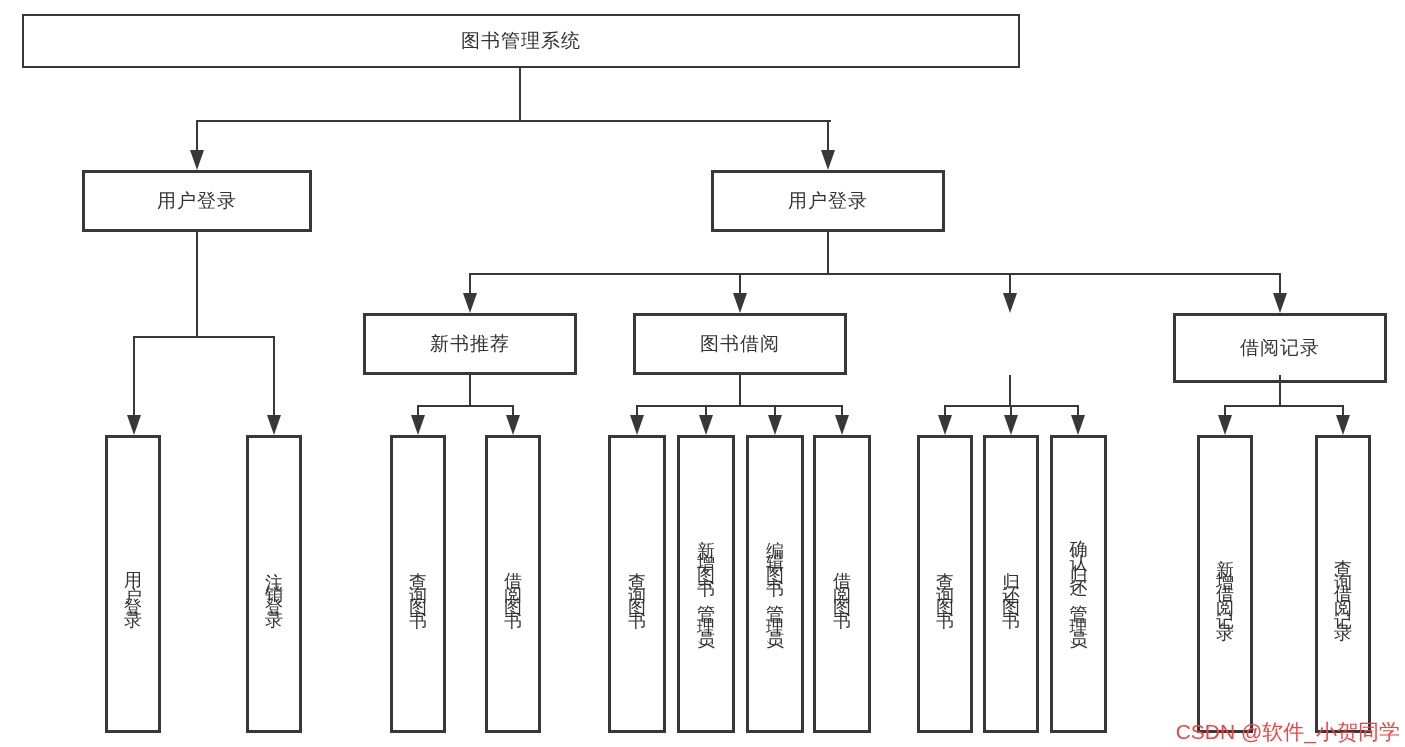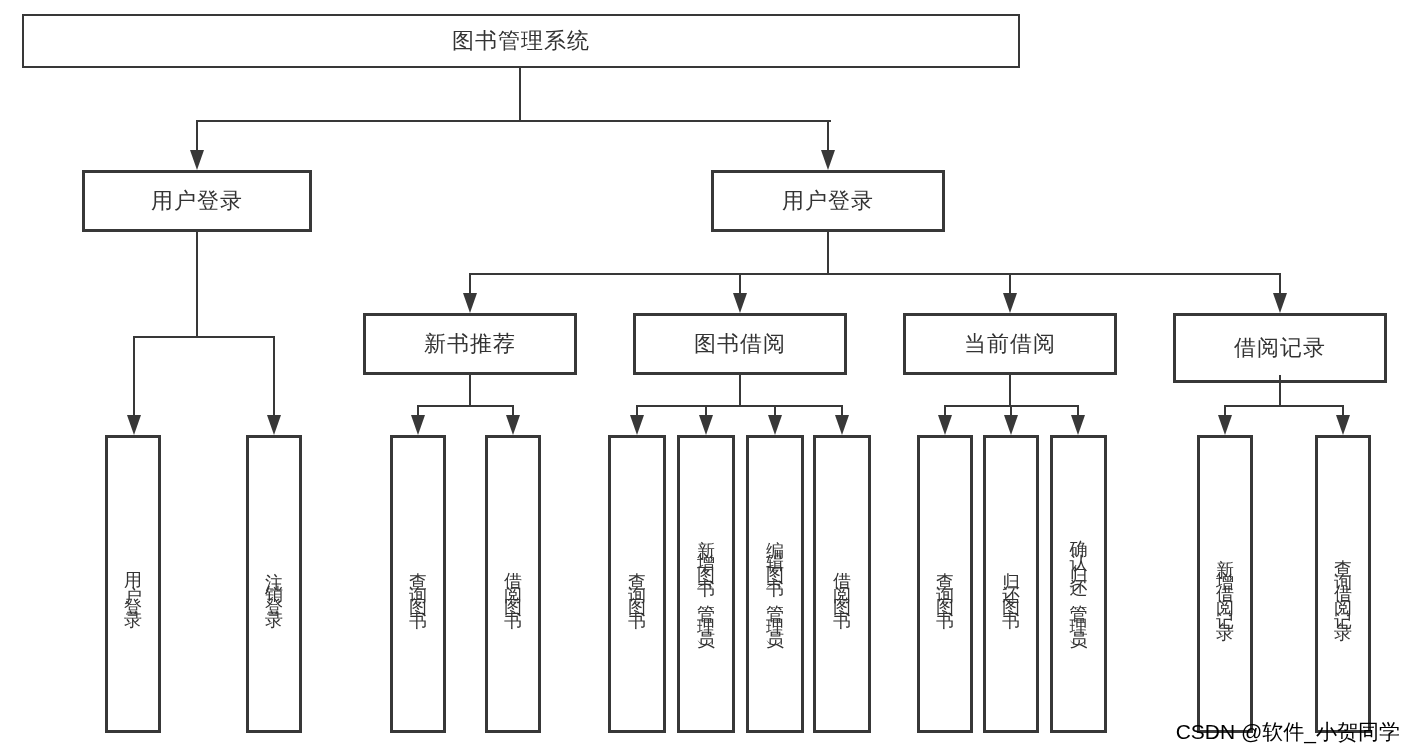--- a/index.html
+++ b/index.html
@@ -15,21 +15,21 @@
   .box {
     position: absolute;
     box-sizing: border-box;
     background: #ffffff;
     border: 3px solid #383838;
     display: flex;
     align-items: center;
     justify-content: center;
   }
   .box.h span {
-    font-size: 22px;
+    font-size: 19px;
     letter-spacing: 1px;
     white-space: nowrap;
   }
   .box.root { border-width: 2px; }
   .vtext {
     writing-mode: vertical-rl;
     text-orientation: mixed;
     font-size: 18px;
     letter-spacing: 0.72em;
     line-height: 1;
@@ -50,21 +50,21 @@
     height: 0;
     border-left: 7px solid transparent;
     border-right: 7px solid transparent;
     border-top: 20px solid #383838;
   }
   .watermark {
     position: absolute;
     right: 5px;
     bottom: 1px;
     font-size: 21px;
-    color: #000000;
+    color: #ef4444;
     z-index: 5;
     white-space: nowrap;
   }
 </style>
 </head>
 <body>
 
 <div class="stage">
 
   <div class="box h root" style="left:22px;top:14px;width:998px;height:54px">
@@ -101,23 +101,20 @@
   <div class="vline" style="left:1009px;top:273px;height:20px"></div>
   <div class="arrow" style="left:1003px;top:293px"></div>
   <div class="vline" style="left:1279px;top:273px;height:20px"></div>
   <div class="arrow" style="left:1273px;top:293px"></div>
 
   <div class="box h" style="left:633px;top:313px;width:214px;height:62px">
     <span>图书借阅</span>
   </div>
   <div class="box h" style="left:363px;top:313px;width:214px;height:62px">
     <span>新书推荐</span>
-  </div>
-  <div class="box h" style="left:903px;top:313px;width:214px;height:62px">
-    <span>当前借阅</span>
   </div>
   <div class="box h" style="left:1173px;top:313px;width:214px;height:70px">
     <span>借阅记录</span>
   </div>
 
   <div class="vline" style="left:469px;top:375px;height:30px"></div>
   <div class="hline" style="left:417px;top:405px;width:97px"></div>
   <div class="vline" style="left:417px;top:405px;height:10px"></div>
   <div class="arrow" style="left:411px;top:415px"></div>
   <div class="vline" style="left:512px;top:405px;height:10px"></div>

